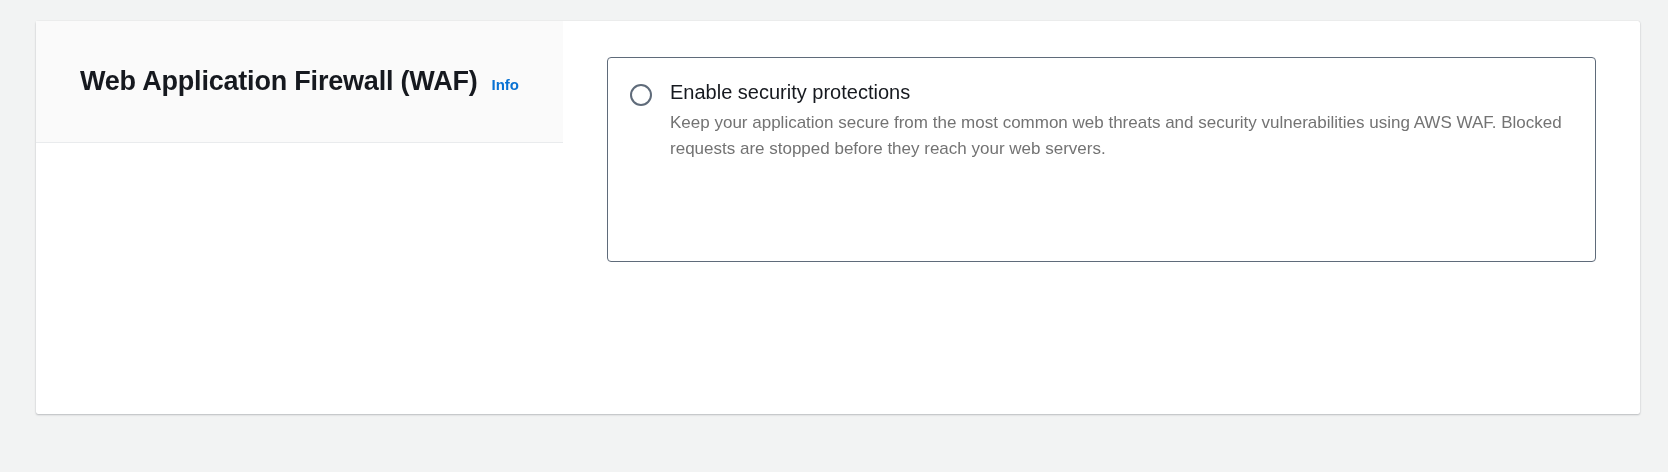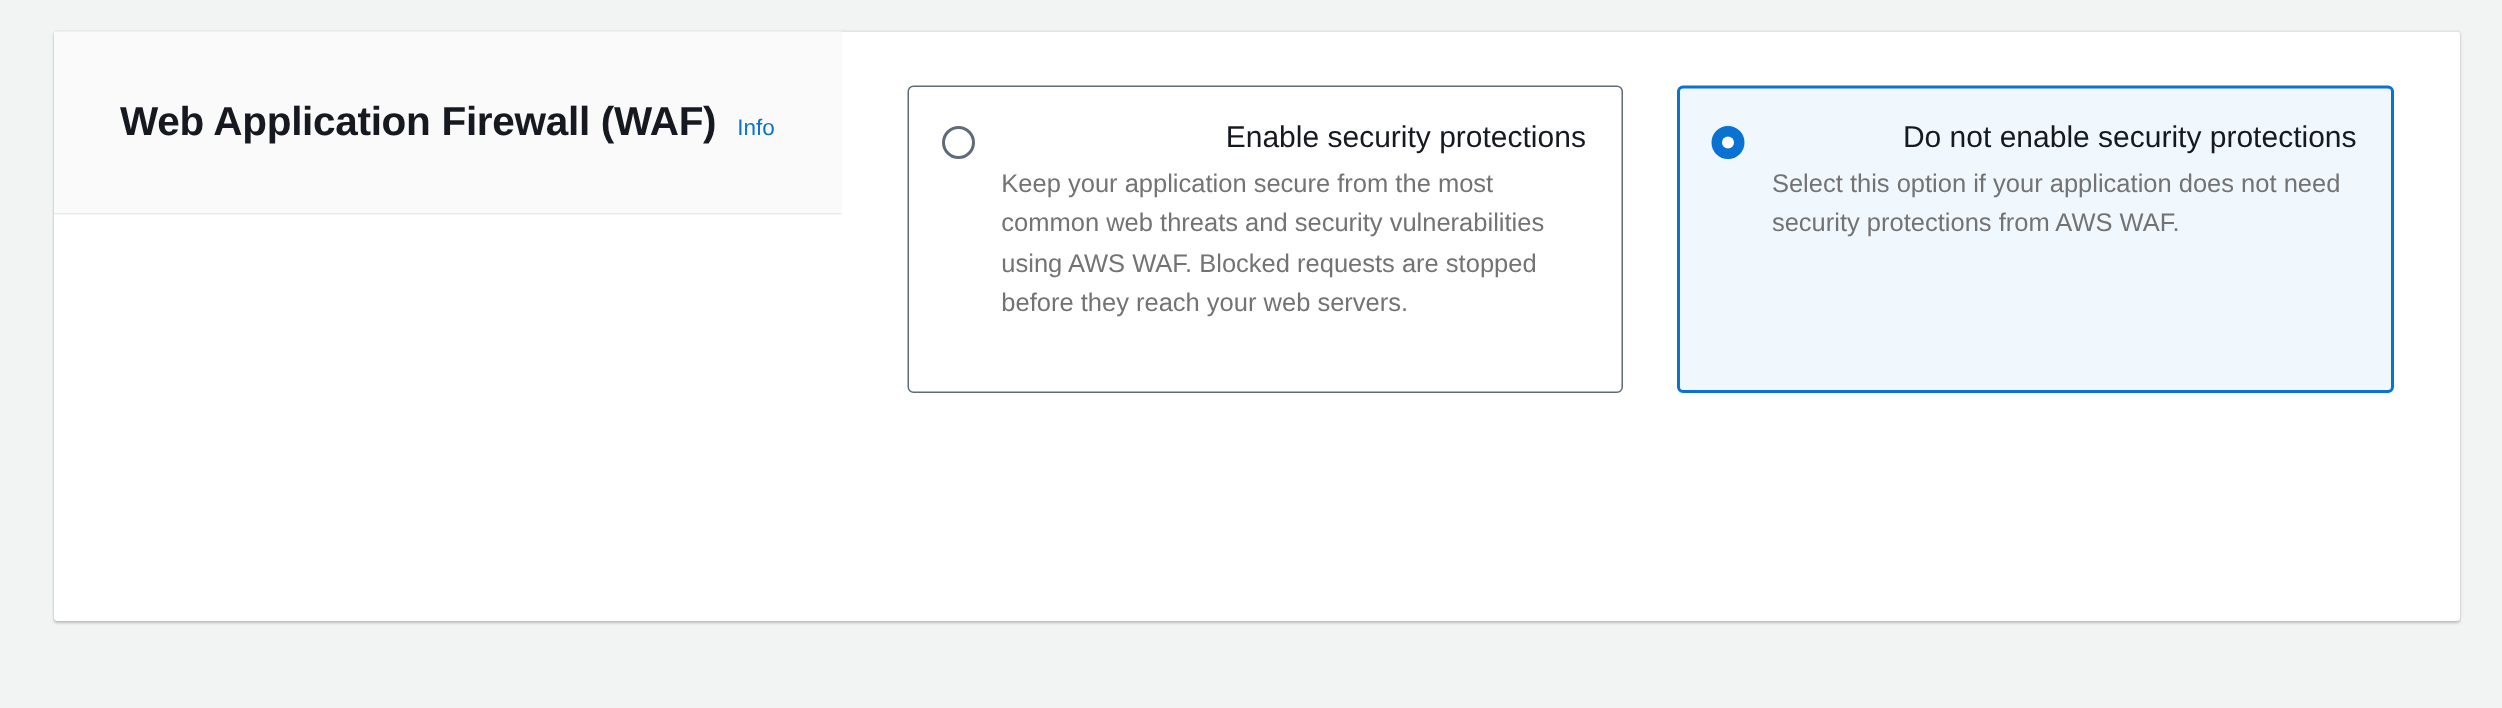--- a/index.html
+++ b/index.html
@@ -58,21 +58,21 @@
     font-size: 27px;
     font-weight: 700;
     color: #16191f;
     letter-spacing: -0.2px;
     line-height: 1.2;
     white-space: nowrap;
   }
 
   .info-link {
     font-size: 15px;
-    font-weight: 400;
+    font-weight: 700;
     color: #0972d3;
     text-decoration: none;
     cursor: pointer;
     white-space: nowrap;
   }
 
   
   .panel-body {
     flex: 1 1 auto;
     padding: 36px 44px 0 44px;
@@ -143,21 +143,20 @@
     flex: 1 1 auto;
     min-width: 0;
   }
 
   .tile-title {
     font-size: 20px;
     font-weight: 400;
     color: #16191f;
     line-height: 1.25;
     margin: 0 0 5px 0;
-    text-align: right;
   }
 
   .tile-desc {
     font-size: 17px;
     font-weight: 400;
     color: #737373;
     line-height: 1.55;
     margin: 0;
   }
 </style>
@@ -179,25 +178,18 @@
       <div class="tile-row">
 
         <div class="tile">
           <span class="radio off"></span>
           <div class="tile-text">
             <div class="tile-title">Enable security protections</div>
             <p class="tile-desc">Keep your application secure from the most common web threats and security vulnerabilities using AWS WAF. Blocked requests are stopped before they reach your web servers.</p>
           </div>
         </div>
 
-        <div class="tile selected">
-          <span class="radio on"></span>
-          <div class="tile-text">
-            <div class="tile-title">Do not enable security protections</div>
-            <p class="tile-desc">Select this option if your application does not need security protections from AWS WAF.</p>
-          </div>
-        </div>
 
       </div>
     </div>
 
   </section>
 </div>
 
 </body></html>

